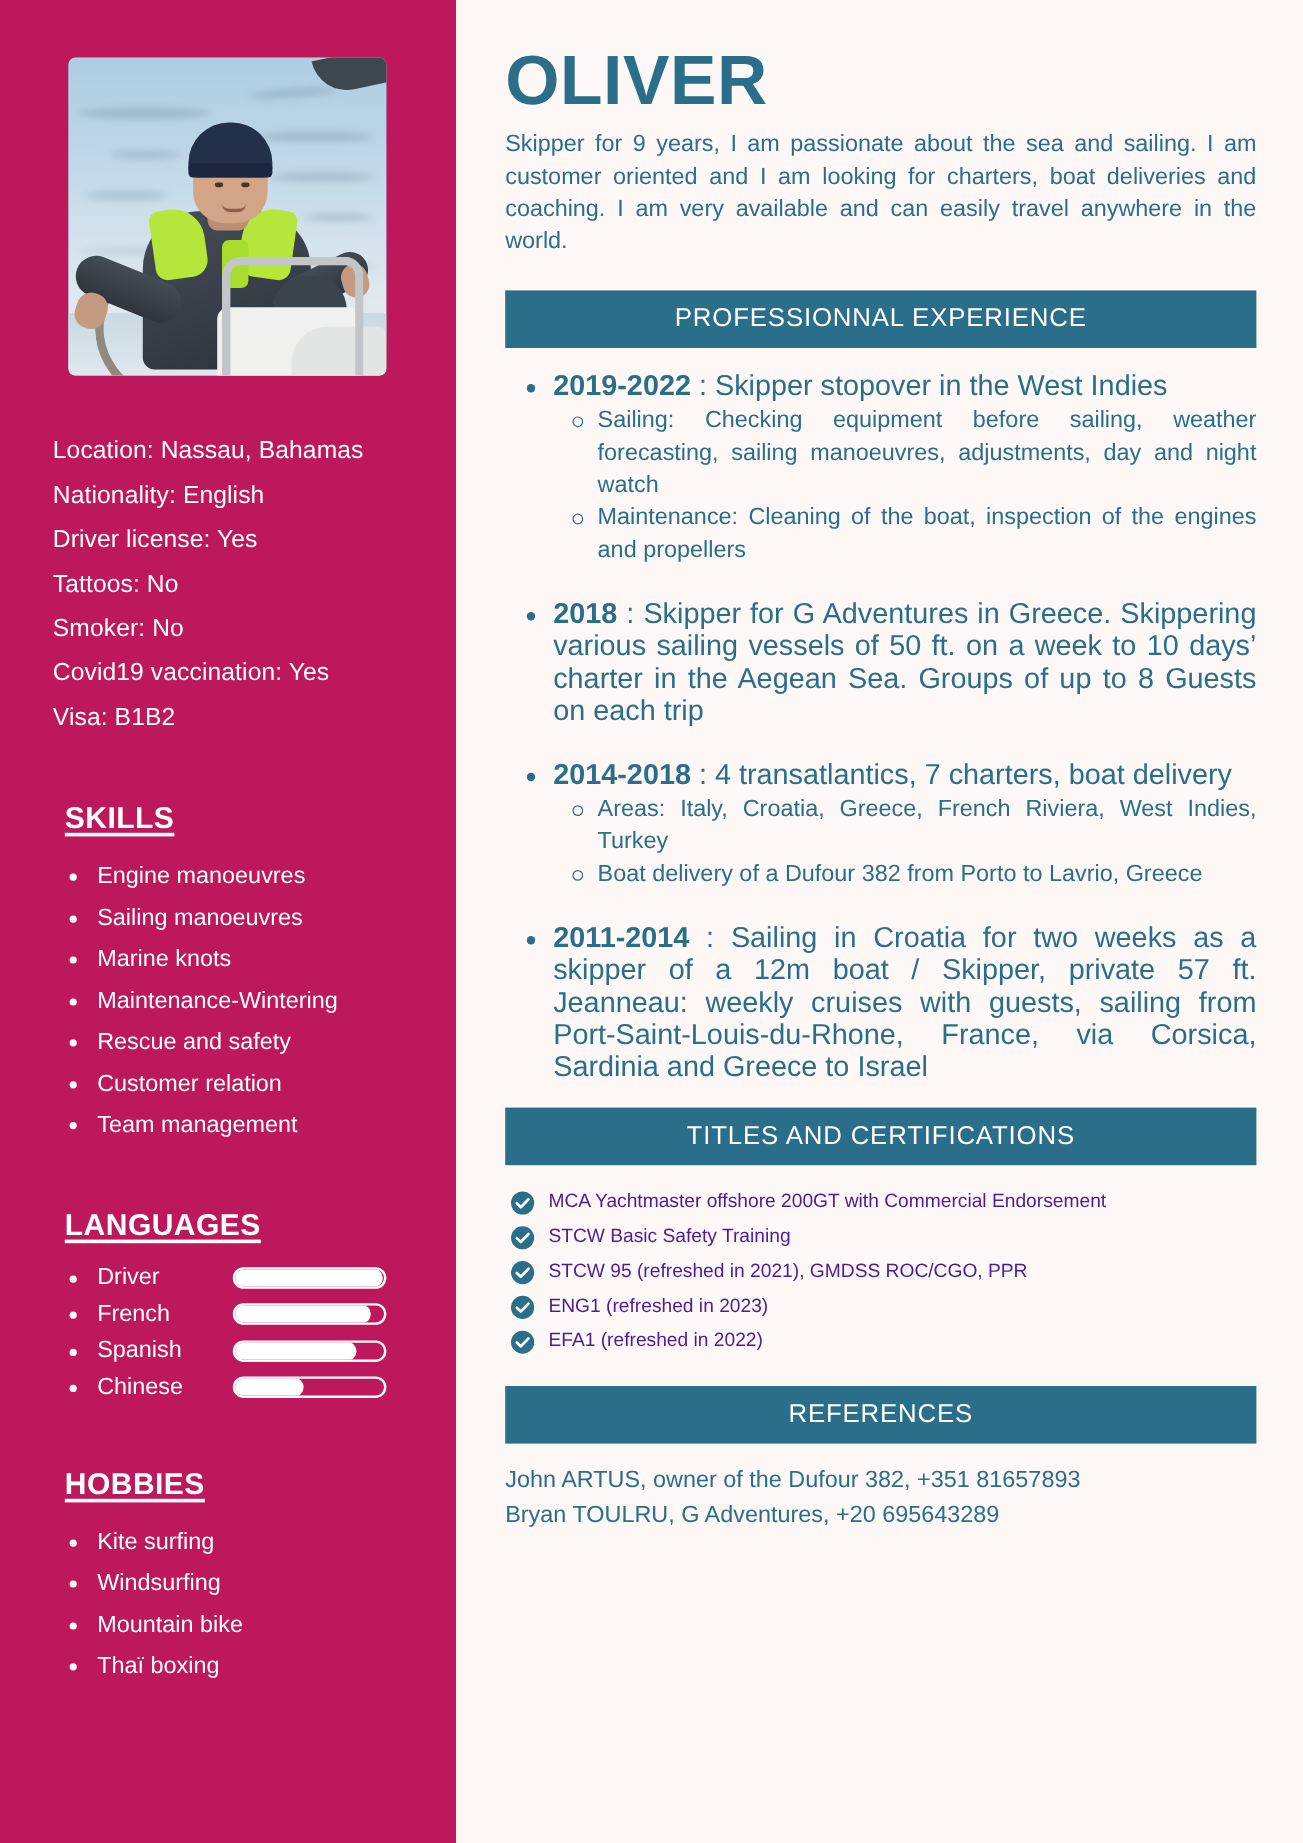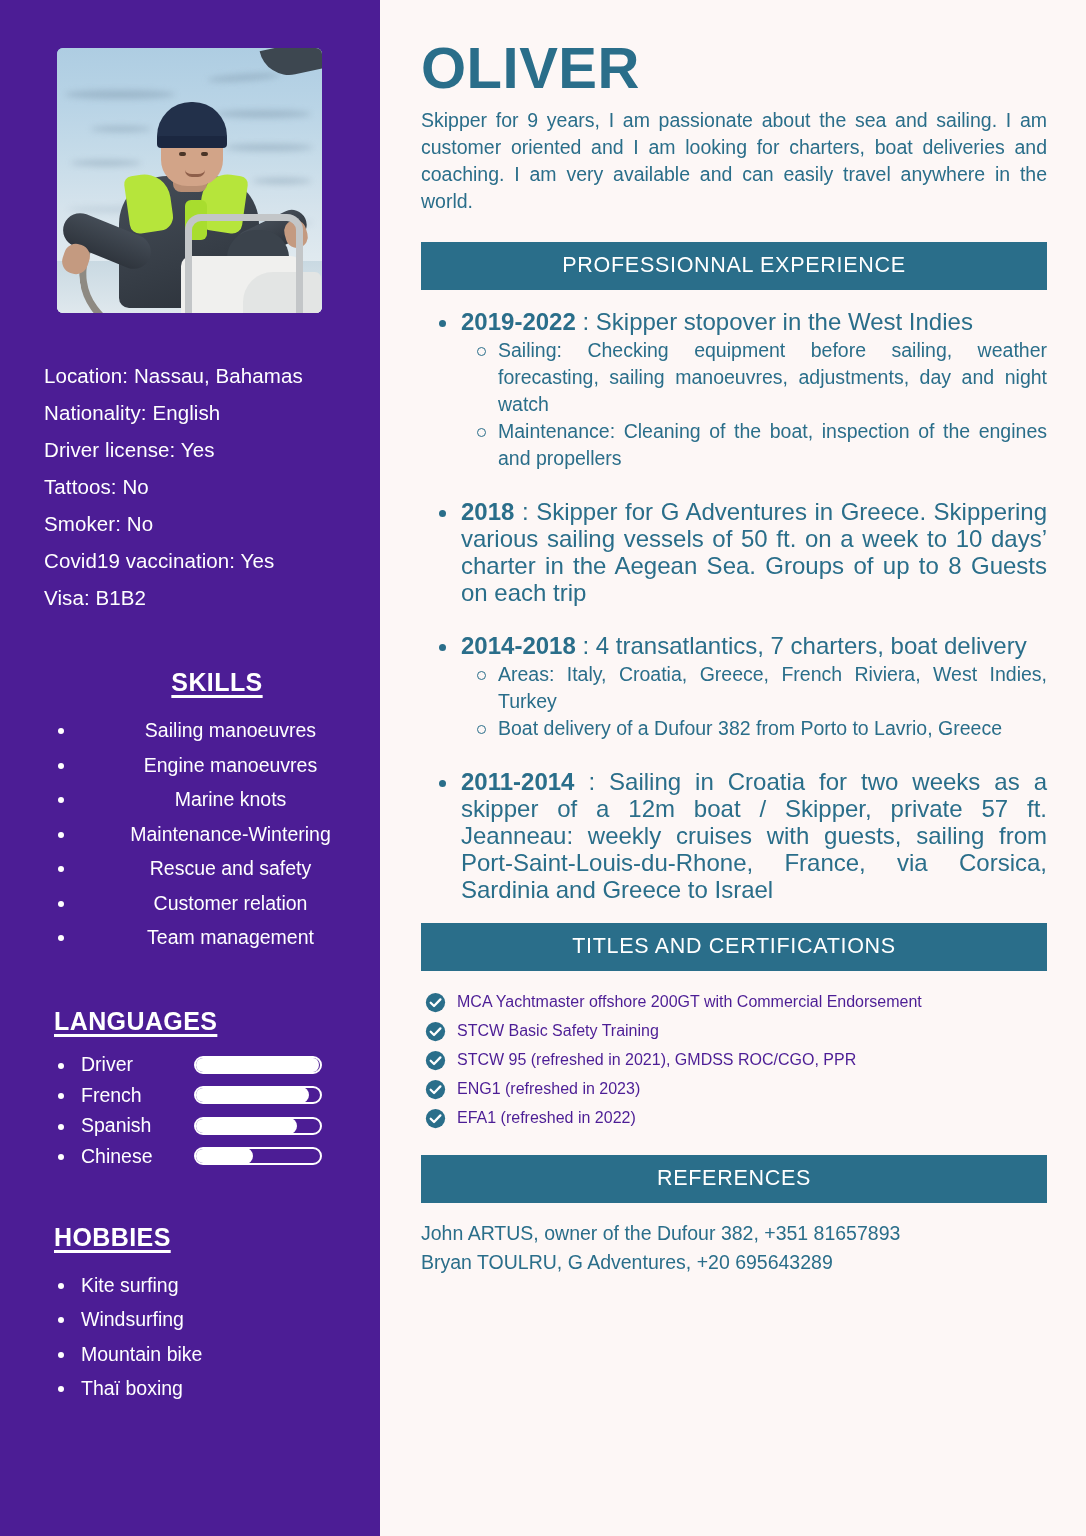--- a/index.html
+++ b/index.html
@@ -20,21 +20,21 @@
     width: 1086px;
     height: 1536px;
     display: flex;
     background: #fdf7f6;
   }
 
   
   .sidebar {
     width: 380px;
     min-width: 380px;
-    background: #4c1d95;
+    background: #be185d;
     padding: 48px 0 0 0;
     position: relative;
   }
 
   .photo-frame {
     width: 265px;
     height: 265px;
     margin: 0 0 0 57px;
     border-radius: 6px;
     overflow: hidden;
@@ -418,25 +418,25 @@
     <div class="details">
       <div class="detail-line">Location: Nassau, Bahamas</div>
       <div class="detail-line">Nationality: English</div>
       <div class="detail-line">Driver license: Yes</div>
       <div class="detail-line">Tattoos: No</div>
       <div class="detail-line">Smoker: No</div>
       <div class="detail-line">Covid19 vaccination: Yes</div>
       <div class="detail-line">Visa: B1B2</div>
     </div>
 
-    <div class="sb-section" style="margin-top:52px;text-align:center;">
+    <div class="sb-section" style="margin-top:52px;">
       <div class="sb-heading">SKILLS</div>
       <ul class="sb-list">
+        <li>Engine manoeuvres</li>
         <li>Sailing manoeuvres</li>
-        <li>Engine manoeuvres</li>
         <li>Marine knots</li>
         <li>Maintenance-Wintering</li>
         <li>Rescue and safety</li>
         <li>Customer relation</li>
         <li>Team management</li>
       </ul>
     </div>
 
     <div class="sb-section" style="margin-top:52px;">
       <div class="sb-heading">LANGUAGES</div>

